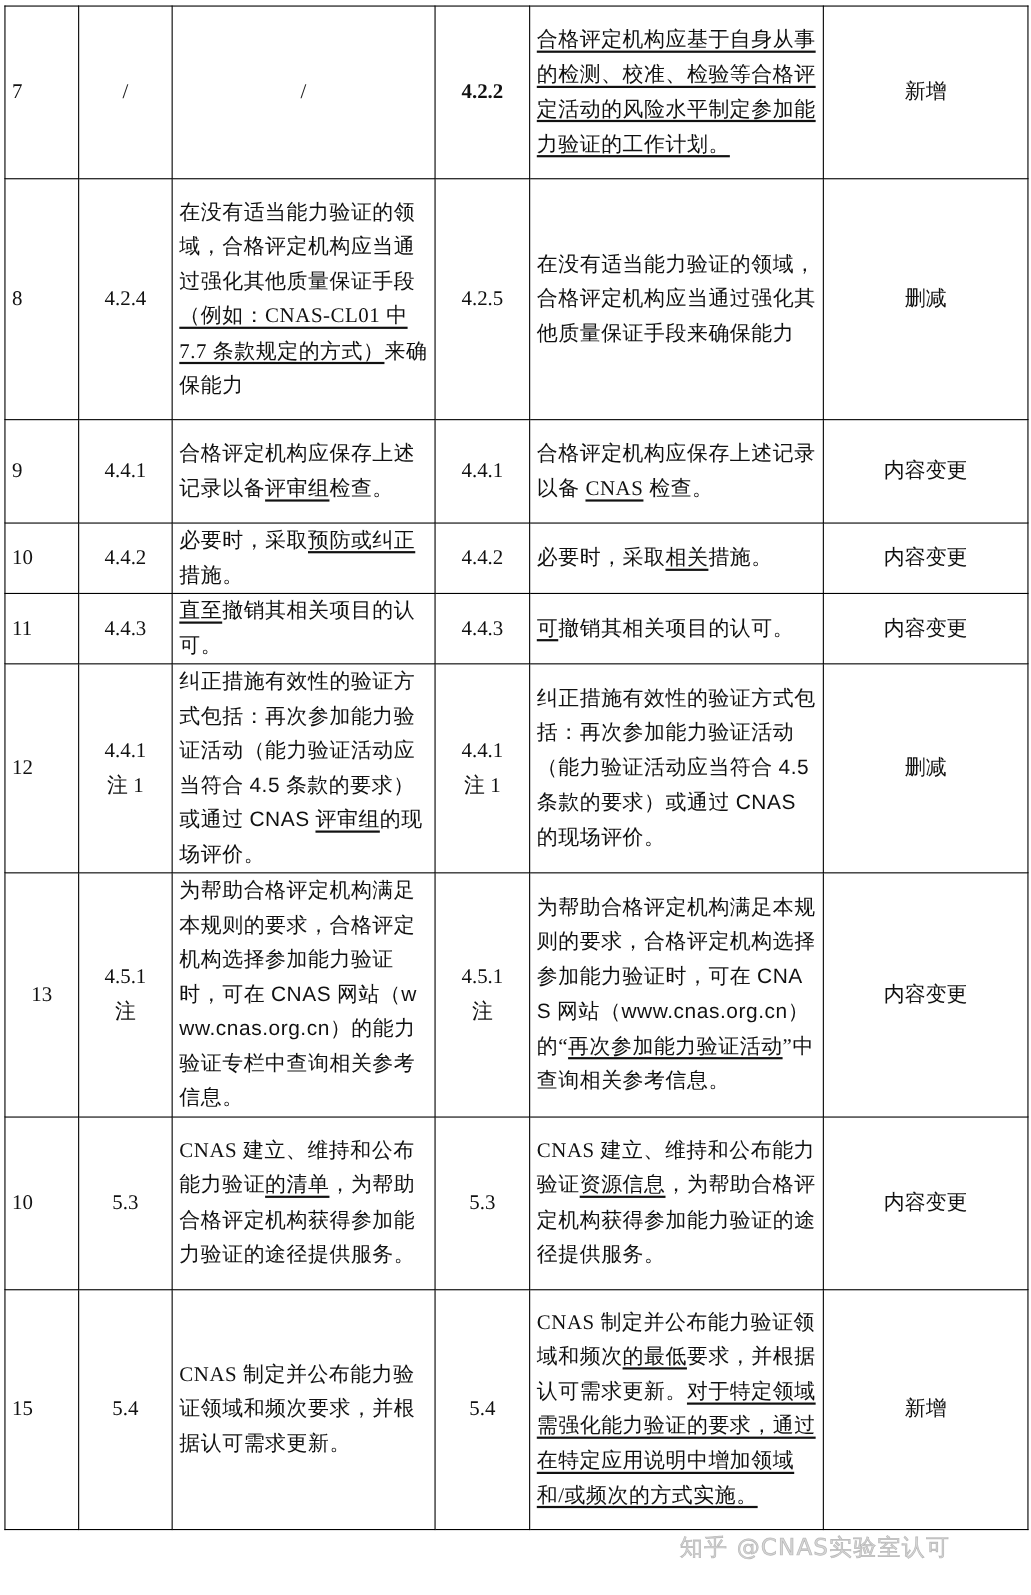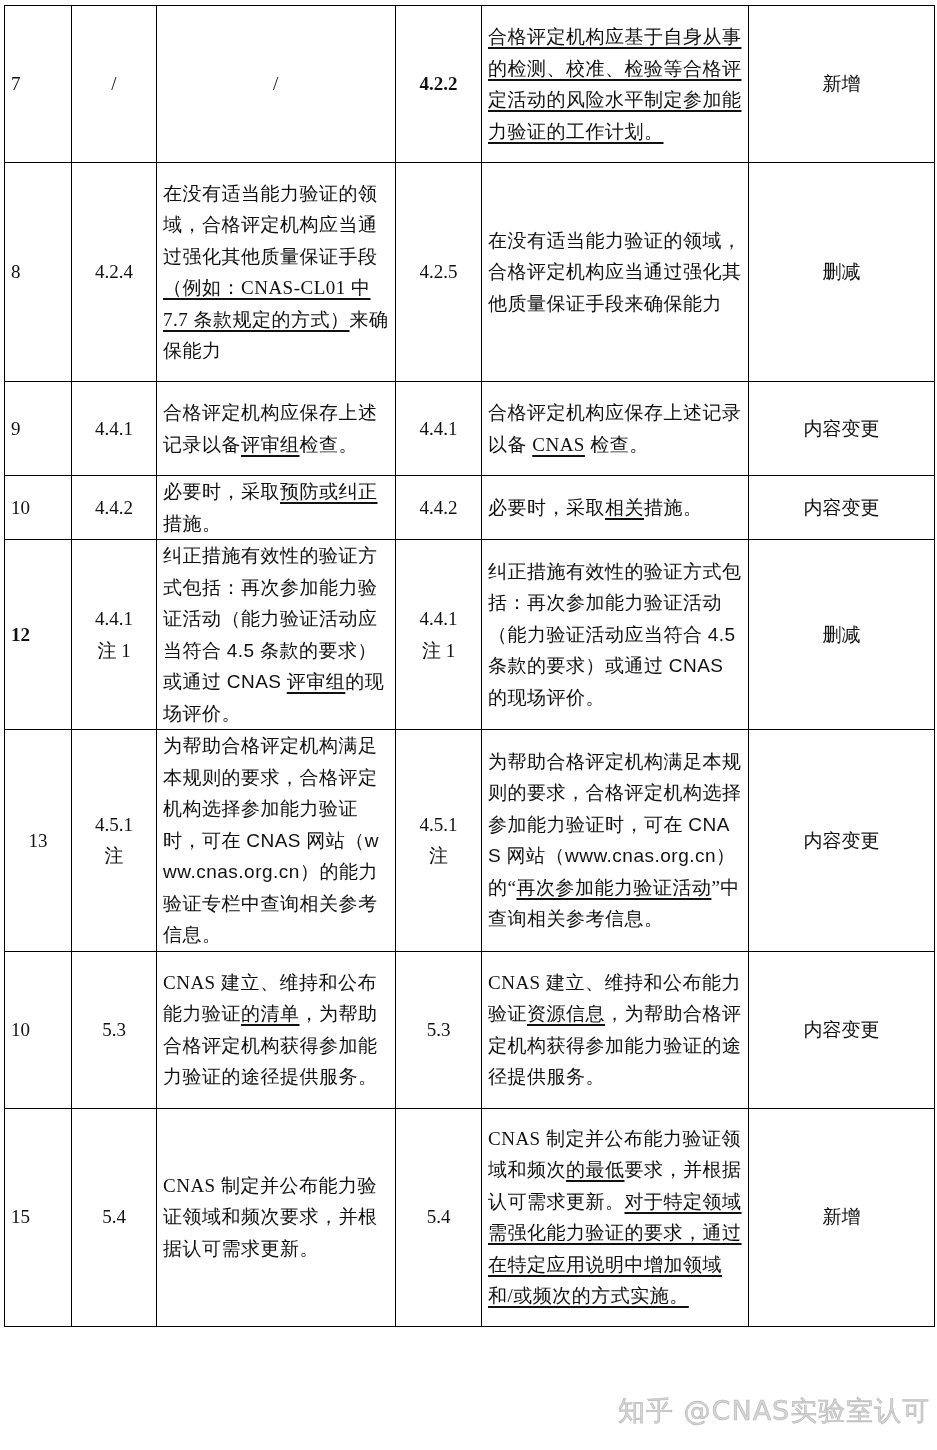--- a/index.html
+++ b/index.html
@@ -8,21 +8,21 @@
   #doc-table { position: absolute; left: 4px; top: 5px; border-collapse: collapse;
                table-layout: fixed; width: 930px; }
   #doc-table td { border: 1.5px solid #000; padding: 0 6px; vertical-align: middle;
                   font-size: 19px; line-height: 31.5px; }
   td.c-no { text-align: left; padding-left: 10px; }
   td.c-center { text-align: center; }
   td.c-text { text-align: left; letter-spacing: 0.5px; word-break: break-all; }
   td.c-text.top { vertical-align: top; padding-top: 2px; }
   .u { text-decoration: underline; text-decoration-thickness: 1.5px; text-underline-offset: 4px; }
   .sans { font-family: "Liberation Sans", "DejaVu Sans", sans-serif; }
-  #watermark { position: absolute; left: 618px; top: 1393px; font-size: 27px;
+  #watermark { position: absolute; left: 618px; top: 1393px; font-size: 21px;
                font-family: "DejaVu Sans", sans-serif; color: rgba(200,200,200,0.75);
                -webkit-text-stroke: 0.6px rgba(150,150,150,0.6); letter-spacing: 1px;
                pointer-events: none; white-space: nowrap; }
 </style>
 </head>
 <body>
 
 <table id="doc-table">
   <colgroup>
     <col style="width:67px">
@@ -58,22 +58,30 @@
         <td class="c-center" style="white-space: pre-line;">内容变更</td>
       </tr>
       <tr style="height: 63px;">
         <td class="c-no" style="white-space: pre-line;">10</td>
         <td class="c-center" style="white-space: pre-line;">4.4.2</td>
         <td class="c-text"><span class="">必要时，采取</span><span class="u">预防或纠正</span><span class="">措施。</span></td>
         <td class="c-center" style="white-space: pre-line;">4.4.2</td>
         <td class="c-text"><span class="">必要时，采取</span><span class="u">相关</span><span class="">措施。</span></td>
         <td class="c-center" style="white-space: pre-line;">内容变更</td>
       </tr>
+      <tr style="height: 63px;">
+        <td class="c-no" style="white-space: pre-line;">11</td>
+        <td class="c-center" style="white-space: pre-line;">4.4.3</td>
+        <td class="c-text"><span class="u">直至</span><span class="">撤销其相关项目的认可。</span></td>
+        <td class="c-center" style="white-space: pre-line;">4.4.3</td>
+        <td class="c-text"><span class="u">可</span><span class="">撤销其相关项目的认可。</span></td>
+        <td class="c-center" style="white-space: pre-line;">内容变更</td>
+      </tr>
       <tr style="height: 189px;">
-        <td class="c-no" style="white-space: pre-line; font-weight: bold;">12</td>
+        <td class="c-no" style="white-space: pre-line;">12</td>
         <td class="c-center" style="white-space: pre-line;">4.4.1
 注 1</td>
         <td class="c-text"><span class="">纠正措施有效性的验证方式包括：再次参加能力验证活动（能力验证活动应当符合 </span><span class="sans">4.5</span><span class=""> 条款的要求）或通过 </span><span class="sans">CNAS</span><span class=""> </span><span class="u">评审组</span><span class="">的现场评价。</span></td>
         <td class="c-center" style="white-space: pre-line;">4.4.1
 注 1</td>
         <td class="c-text"><span class="">纠正措施有效性的验证方式包括：再次参加能力验证活动（能力验证活动应当符合 </span><span class="sans">4.5</span><span class=""> 条款的要求）或通过 </span><span class="sans">CNAS</span><span class=""> 的现场评价。</span></td>
         <td class="c-center" style="white-space: pre-line;">删减</td>
       </tr>
       <tr style="height: 221px;">
         <td class="c-no" style="white-space: pre-line; text-align: center;">13</td>

